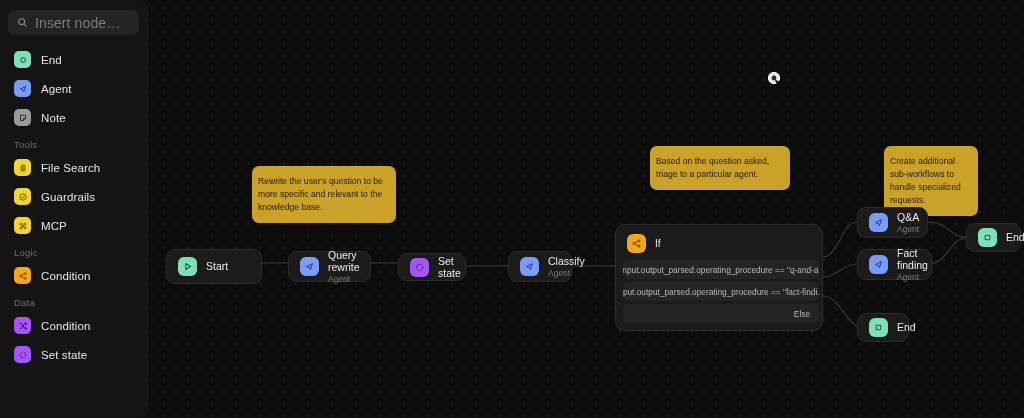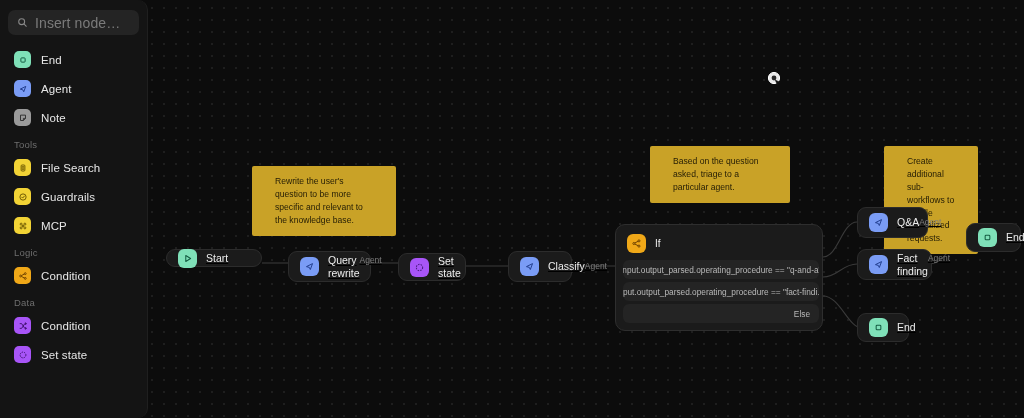--- a/index.html
+++ b/index.html
@@ -63,21 +63,21 @@
     border-radius: 9px;
     display: flex; align-items: center;
     padding: 0 11px;
     z-index: 10;
   }
   .node .nic {
     width: 19px; height: 19px; border-radius: 6px;
     display: flex; align-items: center; justify-content: center;
     flex: 0 0 19px; margin-right: 9px;
   }
-  .ntxt { display: flex; flex-direction: row; justify-content: center; line-height: 1.18; text-decoration: underline; }
+  .ntxt { display: flex; flex-direction: column; justify-content: center; line-height: 1.18; }
   .ntitle { color: #ededed; font-size: 10.5px; }
   .nsub { color: #7d7d7d; font-size: 8.5px; margin-top: 1px; }
 
   
   #node-if {
     position: absolute;
     background: #1b1b1b;
     border: 1px solid #2e2e2e;
     border-radius: 10px;
     padding: 8px 3px 7px 7px;
@@ -97,22 +97,22 @@
     white-space: nowrap; overflow: hidden;
   }
   .branch.center { justify-content: center; }
   .branch.right { justify-content: flex-end; }
   .branch:last-child { margin-bottom: 0; }
 
   
   .note {
     position: absolute;
     background: #c9a227;
-    border-radius: 2px;
-    padding: 9px 23px;
+    border-radius: 7px;
+    padding: 9px 6px;
     color: #231c05;
     font-size: 8.6px;
     line-height: 1.5;
     z-index: 8;
   }
 
   
   #cursor { position: absolute; z-index: 50; pointer-events: none; }
 </style>
 </head>
@@ -139,21 +139,21 @@
     <div class="note" style="left:252px; top:166px; width:144px;">
       <span>Rewrite the user's question to be more specific and relevant to the knowledge base.</span>
     </div>
     <div class="note" style="left:650px; top:146px; width:140px;">
       <span>Based on the question asked, triage to a particular agent.</span>
     </div>
     <div class="note" style="left:836px; top:146px; width:94px;margin-left:48px;">
       <span>Create additional sub-workflows to handle specialized requests.</span>
     </div>
 
-    <div class="node" style="left:166px; top:249px; width:96px; height:18px;">
+    <div class="node" style="left:166px; top:249px; width:96px; height:35px;">
       <span class="nic" style="background:#7fe0b8;">
         <svg width="11" height="11" viewBox="0 0 16 16">
             <path d="M5.5 3.6v8.8l7-4.4z" fill="none" stroke="#145c42" stroke-width="1.5" stroke-linejoin="round"></path>
           </svg>
       </span>
       <span class="ntxt">
           <span class="ntitle">Start</span>
         </span>
     </div>
 

